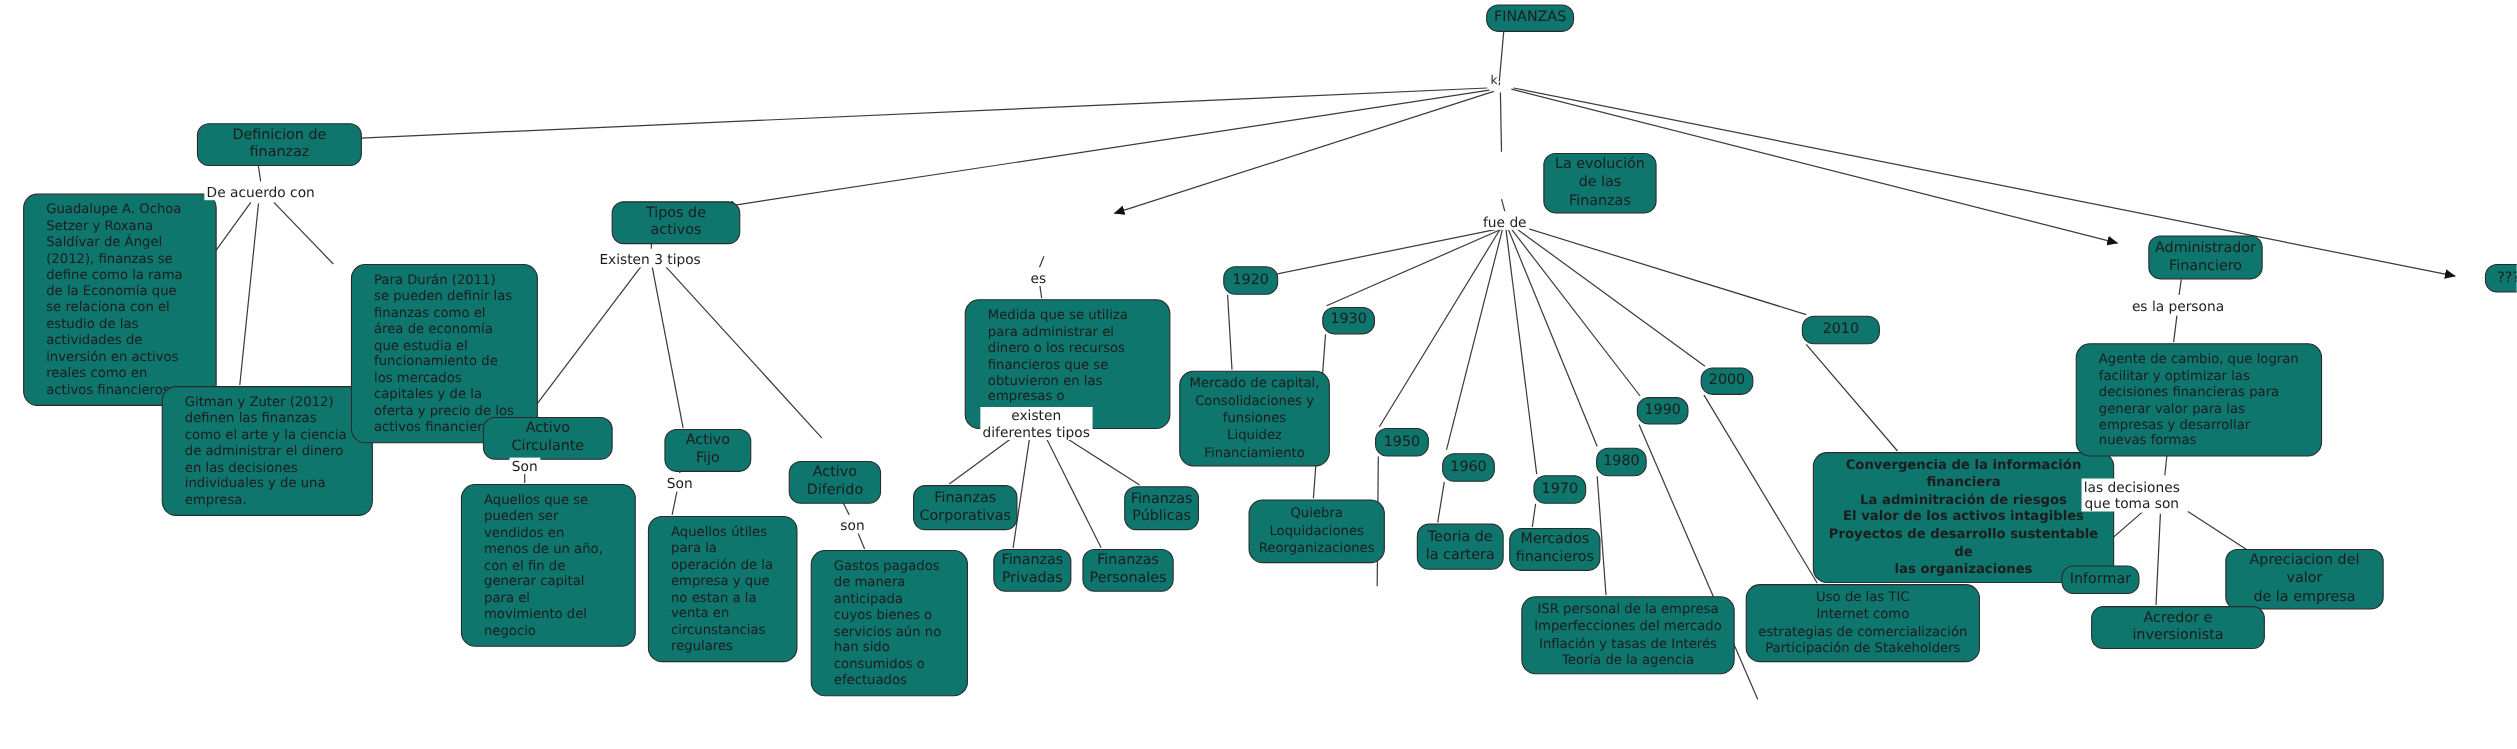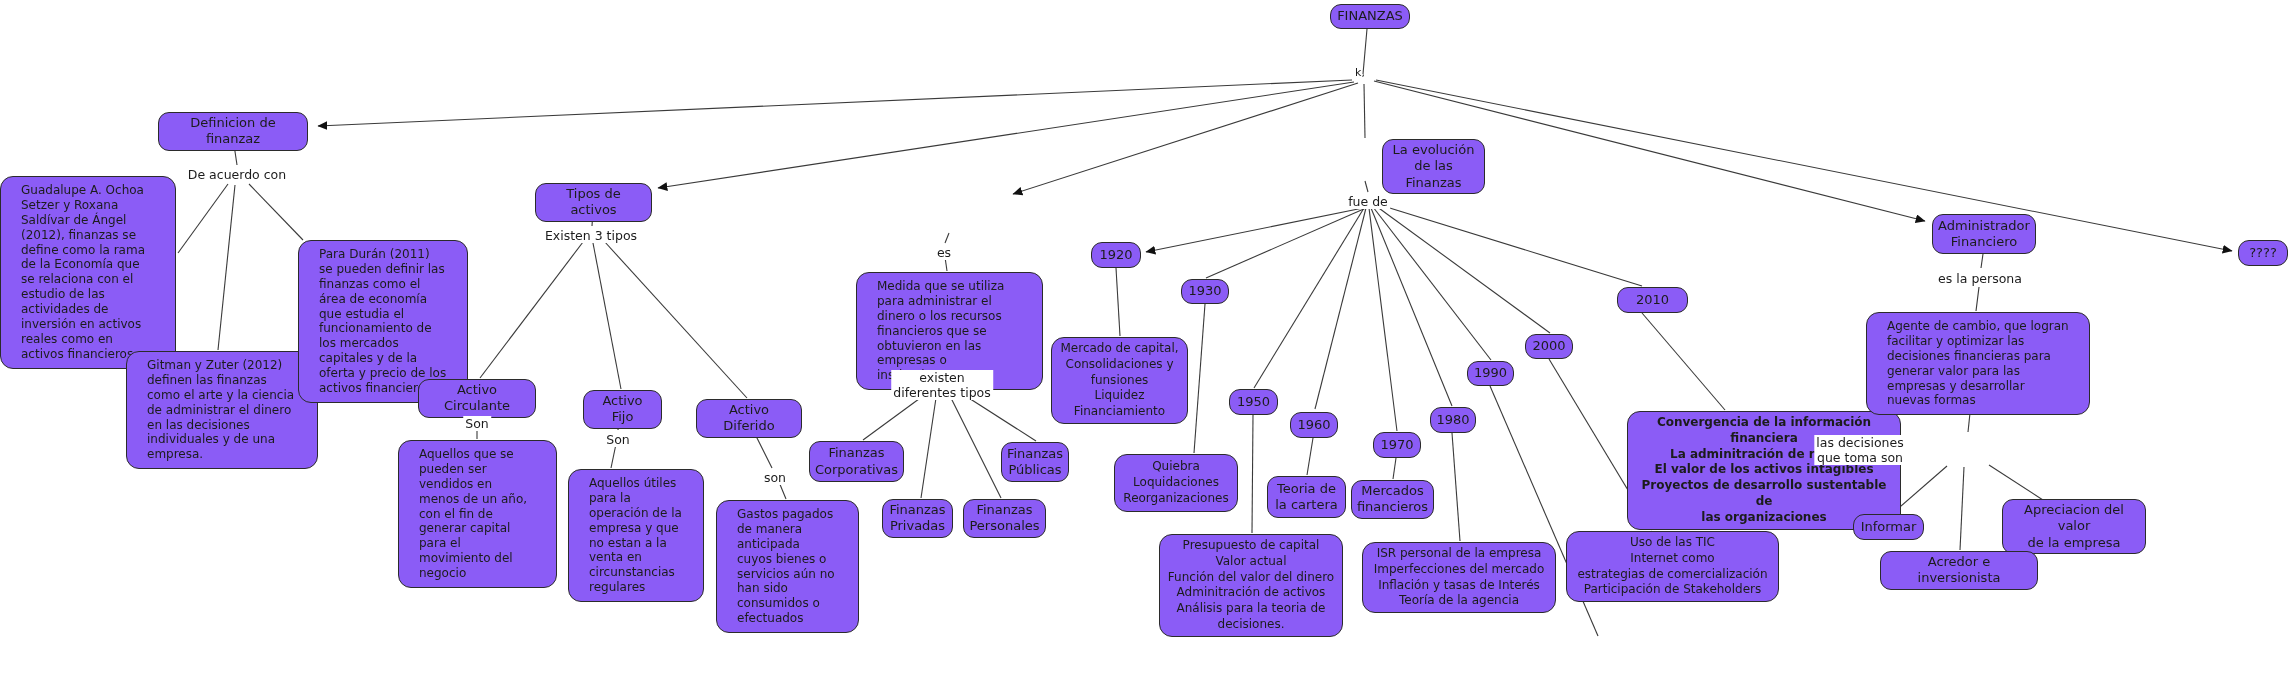--- a/index.html
+++ b/index.html
@@ -1,23 +1,23 @@
 <!DOCTYPE html>
 <html><head>
 <meta charset="utf-8">
 <style>
   html,body{margin:0;padding:0;background:#ffffff;}
   #canvas{position:relative;width:2288px;height:681px;background:#ffffff;overflow:hidden;
           font-family:"DejaVu Sans","Liberation Sans",sans-serif;}
   .wires{position:absolute;left:0;top:0;pointer-events:none;}
   .wires line{stroke:#3a3a3a;stroke-width:1.1;}
-  .node{position:absolute;box-sizing:border-box;background:#8b5cf6;border:1.4px solid #2b2b2b;
+  .node{position:absolute;box-sizing:border-box;background:#0f766e;border:1.4px solid #2b2b2b;
         border-radius:11px;color:#1c1c1c;font-size:13px;line-height:1.25;
         display:flex;align-items:center;justify-content:center;text-align:center;
-        white-space:pre-line;padding:2px 6px;}
+        white-space:pre-line;padding:2px 6px;margin-left:21px;}
   .box{border-radius:13px;font-size:12px;line-height:1.32;padding:3px 6px;}
   .para{font-size:12px;line-height:1.24;align-items:flex-start;justify-content:flex-start;
         text-align:left;white-space:normal;padding:6px 20px;}
   .link-label{position:absolute;transform:translateX(-50%);color:#1c1c1c;font-size:12.5px;
         line-height:1.2;text-align:center;white-space:pre-line;background:#ffffff;padding:0 2px;}
   .hub-label{font-size:11px;background:transparent;}
 </style>
 </head>
 <body>
 
@@ -93,21 +93,21 @@
 
   <div class="node" style="left:1330px;top:4px;width:80px;min-height:25px;">FINANZAS</div>
   <div class="node" style="left:158px;top:112px;width:150px;min-height:26px;">Definicion de finanzaz</div>
   <div class="node box para" style="left:0px;top:176px;width:176px;min-height:158px;">Guadalupe A. Ochoa Setzer y Roxana Saldívar de Ángel (2012), finanzas se define como la rama de la Economía que se relaciona con el estudio de las actividades de inversión en activos reales como en activos financieros.</div>
   <div class="node box para" style="left:126px;top:351px;width:192px;min-height:114px;">Gitman y Zuter (2012) definen las finanzas como el arte y la ciencia de administrar el dinero en las decisiones individuales y de una empresa.</div>
   <div class="node box para" style="left:298px;top:240px;width:170px;min-height:128px;">Para Durán (2011) se pueden definir las finanzas como el área de economía que estudia el funcionamiento de los mercados capitales y de la oferta y precio de los activos financieros.</div>
 
   <div class="node" style="left:535px;top:183px;width:117px;min-height:27px;">Tipos de activos</div>
   <div class="node" style="left:418px;top:379px;width:118px;min-height:25px;">Activo Circulante</div>
   <div class="node" style="left:583px;top:390px;width:79px;min-height:25px;">Activo Fijo</div>
-  <div class="node" style="left:696px;top:399px;width:106px;min-height:25px;">Activo Diferido</div>
+  <div class="node" style="left:696px;top:419px;width:84px;min-height:25px;">Activo Diferido</div>
   <div class="node box para" style="left:398px;top:440px;width:159px;min-height:86px;">Aquellos que se pueden ser vendidos en menos de un año, con el fin de generar capital para el movimiento del negocio</div>
   <div class="node box para" style="left:568px;top:469px;width:136px;min-height:102px;">Aquellos útiles para la operación de la empresa y que no estan a la venta en circunstancias regulares</div>
   <div class="node box para" style="left:716px;top:500px;width:143px;min-height:101px;">Gastos pagados de manera anticipada cuyos bienes o servicios aún no han sido consumidos o efectuados</div>
 
   <div class="node box para" style="left:856px;top:272px;width:187px;min-height:83px;">Medida que se utiliza para administrar el dinero o los recursos financieros que se obtuvieron en las empresas o instituciones.</div>
   <div class="node" style="left:809px;top:441px;width:95px;min-height:41px;">Finanzas
 Corporativas</div>
   <div class="node" style="left:1001px;top:442px;width:68px;min-height:40px;">Finanzas
 Públicas</div>
   <div class="node" style="left:882px;top:499px;width:71px;min-height:38px;">Finanzas
@@ -128,26 +128,20 @@
   <div class="node" style="left:1617px;top:287px;width:71px;min-height:26px;">2010</div>
 
   <div class="node box" style="left:1051px;top:337px;width:137px;min-height:86px;">Mercado de capital,
 Consolidaciones y
 funsiones
 Liquidez
 Financiamiento</div>
   <div class="node box" style="left:1114px;top:454px;width:124px;min-height:58px;">Quiebra
 Loquidaciones
 Reorganizaciones</div>
-  <div class="node box" style="left:1159px;top:534px;width:184px;min-height:99px;">Presupuesto de capital
-Valor actual
-Función del valor del dinero
-Adminitración de activos
-Análisis para la teoria de
-decisiones.</div>
   <div class="node" style="left:1267px;top:476px;width:79px;min-height:42px;">Teoria de
 la cartera</div>
   <div class="node" style="left:1351px;top:480px;width:83px;min-height:38px;">Mercados
 financieros</div>
   <div class="node box" style="left:1362px;top:542px;width:194px;min-height:68px;">ISR personal de la empresa
 Imperfecciones del mercado
 Inflación y tasas de Interés
 Teoría de la agencia</div>
   <div class="node box" style="left:1566px;top:531px;width:213px;min-height:70px;">Uso de las TIC
 Internet como
@@ -172,16 +166,16 @@
   <span class="link-label" style="left:237px;top:167px;">De acuerdo con</span>
   <span class="link-label" style="left:591px;top:228px;">Existen 3 tipos</span>
   <span class="link-label" style="left:477px;top:416px;">Son</span>
   <span class="link-label" style="left:618px;top:432px;">Son</span>
   <span class="link-label" style="left:775px;top:470px;">son</span>
   <span class="link-label" style="left:944px;top:245px;">es</span>
   <span class="link-label" style="left:942px;top:370px;">existen
 diferentes tipos</span>
   <span class="link-label" style="left:1368px;top:194px;">fue de</span>
   <span class="link-label" style="left:1980px;top:271px;">es la persona</span>
-  <span class="link-label" style="left:1860px;top:435px;">las decisiones
+  <span class="link-label" style="left:1938px;top:435px;">las decisiones
 que toma son</span>
 
 </div>
 
 </body></html>

